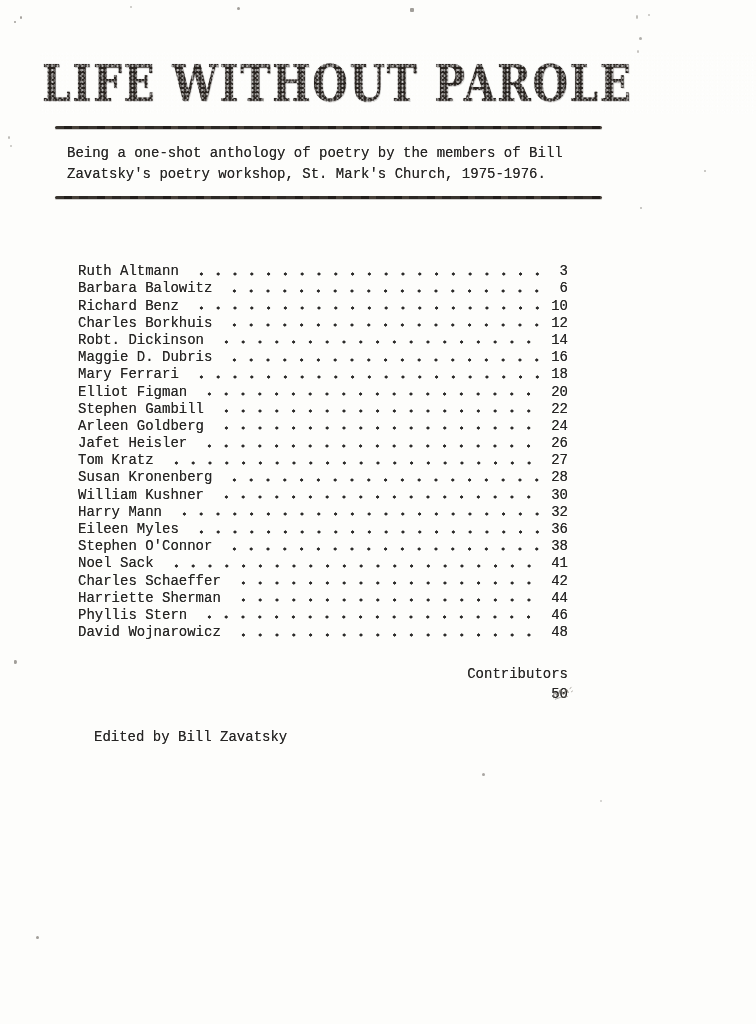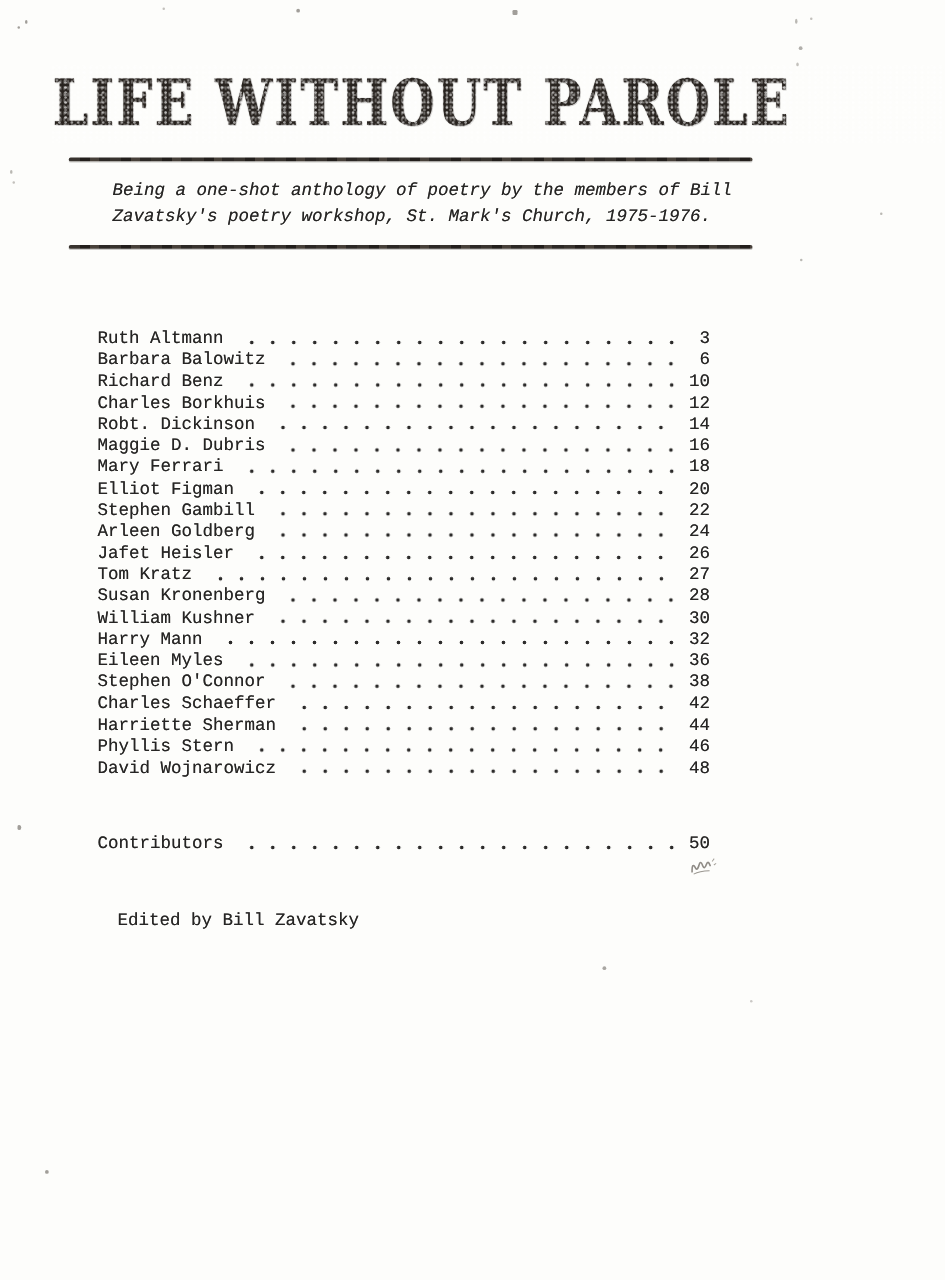--- a/index.html
+++ b/index.html
@@ -64,49 +64,48 @@
       #474039 17px, #474039 24px,
       #2c2825 24px, #2c2825 33px);
     box-shadow: 0 1px 0 rgba(60,55,50,0.25);
   }
   .rule-top { top: 126px; }
   .rule-bottom { top: 196px; }
 
   
   .subtitle {
     position: absolute;
-    left: 90px;
+    left: 67px;
     top: 143px;
     margin: 0;
     font-size: 14px;
     line-height: 21px;
     white-space: pre;
     color: #262524;
     text-shadow: 0 0 0.5px rgba(38,37,36,0.7);
-    font-style: italic;
   }
 
   .toc {
     position: absolute;
     left: 78px;
     width: 490px;
     font-size: 14px;
     color: #262524;
     text-shadow: 0 0 0.5px rgba(38,37,36,0.7);
   }
   .toc-main { top: 262px; }
   .toc-contributors { top: 666px; }
 
   .toc-row {
     display: flex;
     align-items: flex-end;
     height: 17.2px;
     white-space: pre;
   }
-  .toc-contributors .toc-row { height: 17px; }
+  .toc-contributors .toc-row { height: 17px; flex-direction: column; }
   .toc-name { flex: 0 0 auto; font-family: Liberation Mono, monospace; }
   .leader {
     flex: 1 1 auto;
     align-self: flex-end;
     height: 4px;
     margin: 0 10px 3.5px 11px;
     background-image: radial-gradient(circle, #2c2b2a 1.45px, rgba(0,0,0,0) 1.65px);
     background-size: 16.8px 4px;
     background-repeat: repeat-x;
     background-position: 3px center;
@@ -171,20 +170,21 @@
       <div class="toc-row"><span class="toc-name">Elliot Figman</span><span class="leader"></span><span class="toc-page">20</span></div>
       <div class="toc-row"><span class="toc-name">Stephen Gambill</span><span class="leader"></span><span class="toc-page">22</span></div>
       <div class="toc-row"><span class="toc-name">Arleen Goldberg</span><span class="leader"></span><span class="toc-page">24</span></div>
       <div class="toc-row"><span class="toc-name">Jafet Heisler</span><span class="leader"></span><span class="toc-page">26</span></div>
       <div class="toc-row"><span class="toc-name">Tom Kratz</span><span class="leader"></span><span class="toc-page">27</span></div>
       <div class="toc-row"><span class="toc-name">Susan Kronenberg</span><span class="leader"></span><span class="toc-page">28</span></div>
       <div class="toc-row"><span class="toc-name">William Kushner</span><span class="leader"></span><span class="toc-page">30</span></div>
       <div class="toc-row"><span class="toc-name">Harry Mann</span><span class="leader"></span><span class="toc-page">32</span></div>
       <div class="toc-row"><span class="toc-name">Eileen Myles</span><span class="leader"></span><span class="toc-page">36</span></div>
       <div class="toc-row"><span class="toc-name">Stephen O'Connor</span><span class="leader"></span><span class="toc-page">38</span></div>
+      <div class="toc-row"><span class="toc-name">Noel Sack</span><span class="leader"></span><span class="toc-page">41</span></div>
       <div class="toc-row"><span class="toc-name">Charles Schaeffer</span><span class="leader"></span><span class="toc-page">42</span></div>
       <div class="toc-row"><span class="toc-name">Harriette Sherman</span><span class="leader"></span><span class="toc-page">44</span></div>
       <div class="toc-row"><span class="toc-name">Phyllis Stern</span><span class="leader"></span><span class="toc-page">46</span></div>
       <div class="toc-row"><span class="toc-name">David Wojnarowicz</span><span class="leader"></span><span class="toc-page">48</span></div>
     </div>
 
   <div class="toc toc-contributors">
       <div class="toc-row"><span class="toc-name">Contributors</span><span class="leader"></span><span class="toc-page">50</span></div>
     </div>
 

